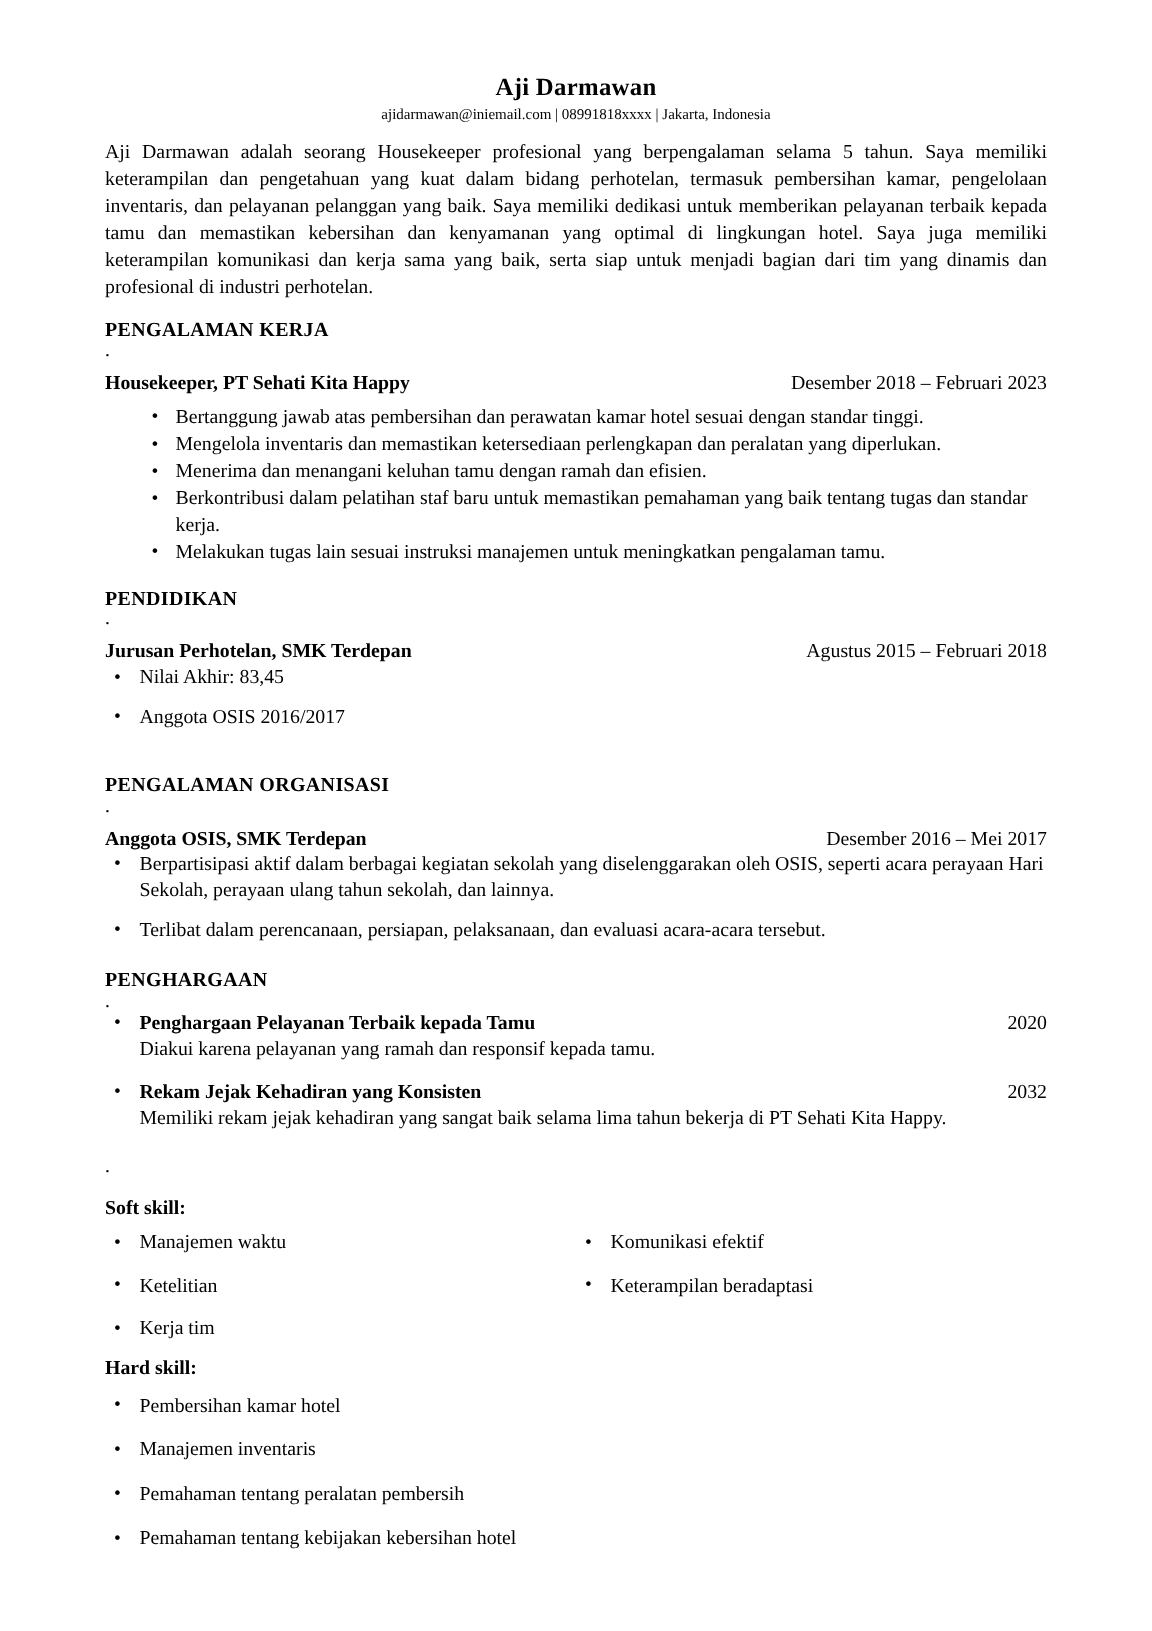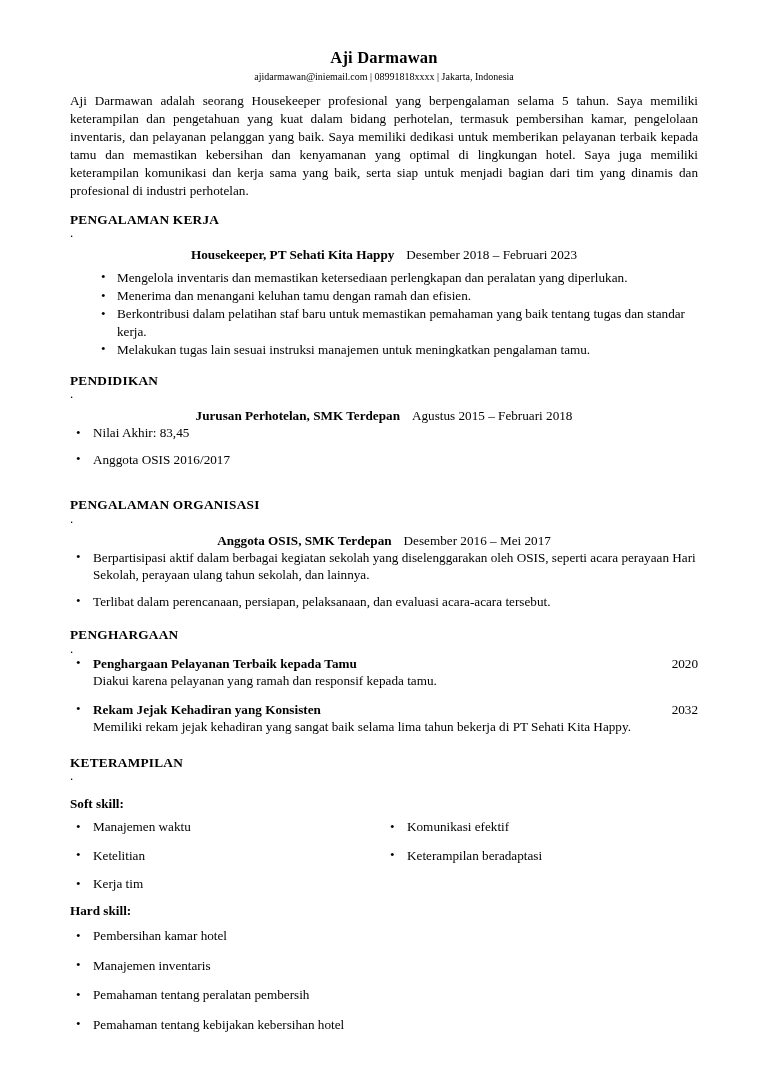--- a/index.html
+++ b/index.html
@@ -63,21 +63,21 @@
     font-size: 13px;
     line-height: 0.75;
     height: 11px;
     margin: 0;
     color: #000;
   }
 
   
   .entry-row {
     display: flex;
-    justify-content: center;
+    justify-content: space-between;
     align-items: baseline;
     font-size: 13.2px;
     line-height: 1.3;
     margin: 0;
   }
   .entry-title {
     font-weight: bold;
   }
   .entry-date {
     font-weight: normal;
@@ -209,20 +209,21 @@
     <p class="summary">Aji Darmawan adalah seorang Housekeeper profesional yang berpengalaman selama 5 tahun. Saya memiliki keterampilan dan pengetahuan yang kuat dalam bidang perhotelan, termasuk pembersihan kamar, pengelolaan inventaris, dan pelayanan pelanggan yang baik. Saya memiliki dedikasi untuk memberikan pelayanan terbaik kepada tamu dan memastikan kebersihan dan kenyamanan yang optimal di lingkungan hotel. Saya juga memiliki keterampilan komunikasi dan kerja sama yang baik, serta siap untuk menjadi bagian dari tim yang dinamis dan profesional di industri perhotelan.</p>
 
     <div class="section-heading">PENGALAMAN KERJA</div>
     <div class="heading-dot">.</div>
     <div class="gap-sm"></div>
     <div class="entry-row">
       <span class="entry-title">Housekeeper, PT Sehati Kita Happy</span>
       <span class="entry-date">Desember 2018 – Februari 2023</span>
     </div>
     <ul class="blist deep">
+      <li>Bertanggung jawab atas pembersihan dan perawatan kamar hotel sesuai dengan standar tinggi.</li>
       <li>Mengelola inventaris dan memastikan ketersediaan perlengkapan dan peralatan yang diperlukan.</li>
       <li>Menerima dan menangani keluhan tamu dengan ramah dan efisien.</li>
       <li>Berkontribusi dalam pelatihan staf baru untuk memastikan pemahaman yang baik tentang tugas dan standar kerja.</li>
       <li>Melakukan tugas lain sesuai instruksi manajemen untuk meningkatkan pengalaman tamu.</li>
     </ul>
 
     <div class="gap-md"></div>
 
     <div class="section-heading">PENDIDIKAN</div>
     <div class="heading-dot">.</div>
@@ -266,21 +267,20 @@
         <div class="award-head">
           <span class="award-title">Rekam Jejak Kehadiran yang Konsisten</span>
           <span class="award-year">2032</span>
         </div>
         <div class="award-desc">Memiliki rekam jejak kehadiran yang sangat baik selama lima tahun bekerja di PT Sehati Kita Happy.</div>
       </li>
     </ul>
 
     <div class="gap-sm"></div>
 
-    <div class="section-heading">KETERAMPILAN</div>
     <div class="heading-dot">.</div>
 
     <div class="skill-label soft-label">Soft skill:</div>
     <div class="skill-grid">
       <div class="cell">Manajemen waktu</div>
       <div class="cell">Komunikasi efektif</div>
       <div class="cell">Ketelitian</div>
       <div class="cell">Keterampilan beradaptasi</div>
       <div class="cell">Kerja tim</div>
       <div class="cell empty"></div>

